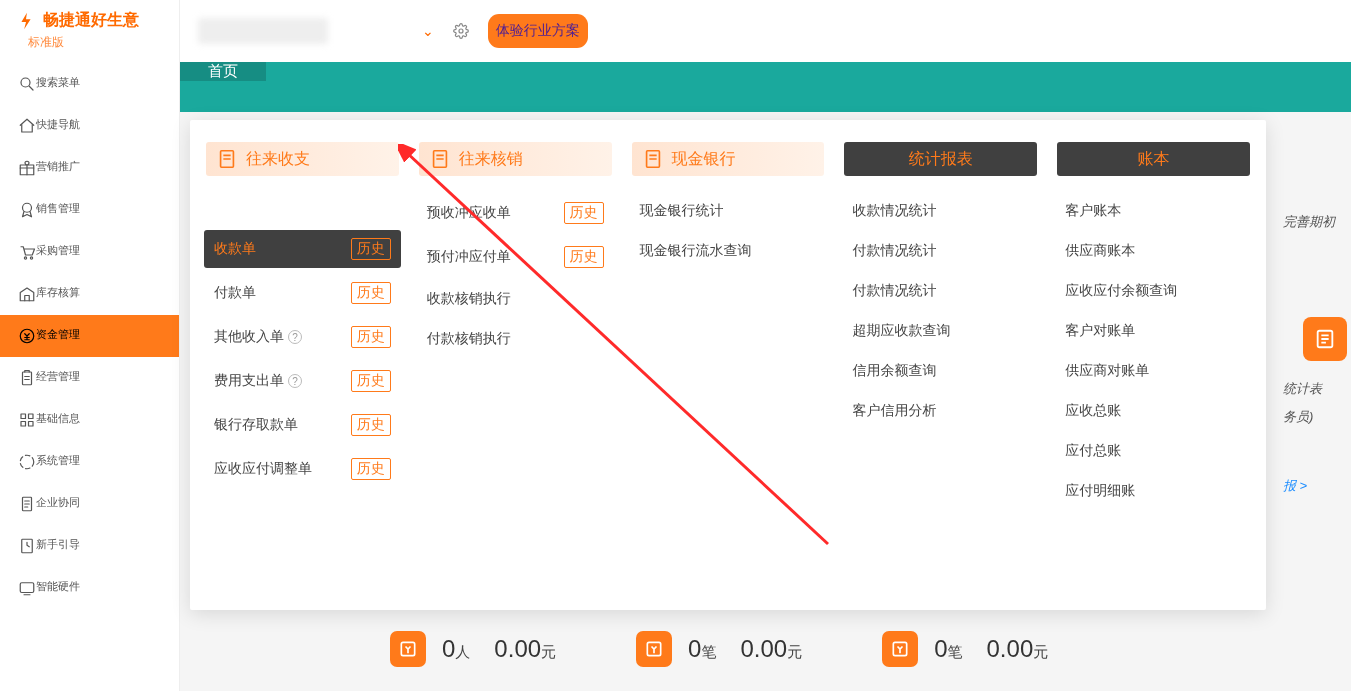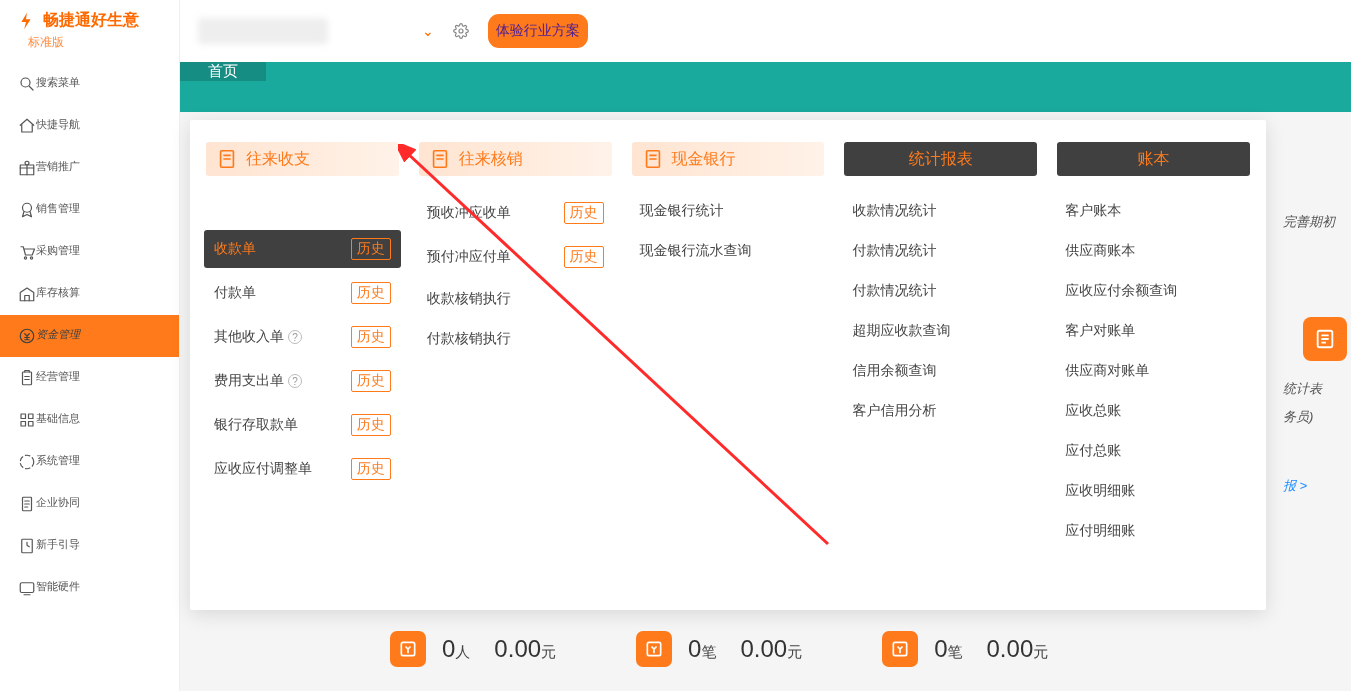--- a/index.html
+++ b/index.html
@@ -8,21 +8,21 @@
     
     
     .sidebar { width: 180px; background: #fff; border-right: 1px solid #eee; display: flex; flex-direction: column; z-index: 5; }
     .logo-area { padding: 10px 15px 6px; }
     .logo-row { display: flex; gap: 6px; }
     .logo-icon { width: 22px; height: 22px; color: #ff6a00; }
     .logo-text { font-size: 16px; font-weight: bold; color: #ff6a00; }
     .logo-sub { font-size: 12px; color: #ff8c40; margin-top: 2px; margin-left: 13px; }
     .nav { flex: 1; overflow-y: auto; padding-top: 6px; }
     .nav-item { display: flex; align-items: flex-start; padding: 12px 18px; cursor: pointer; color: #555; font-size: 11px; }
-    .nav-item.active { background: #ff7a1a; color: #404040; font-style: italic; }
+    .nav-item.active { background: #ff7a1a; color: #000000; }
     .nav-icon { width: 18px; height: 18px; flex-shrink: 0; }
     .nav-icon svg { width: 100%; height: 100%; }
     
     
     .main { flex: 1; display: flex; flex-direction: column; position: relative; }
     .topbar { height: 62px; background: #fff; display: flex; align-items: center; padding: 0 18px; gap: 14px; }
     .org-blur { width: 130px; height: 26px; background: #eee; filter: blur(3px); border-radius: 3px; }
     .chevron-down { color: #ff6a00; font-size: 14px; margin-left: 80px; }
     .gear-btn { width: 26px; height: 26px; display:flex; align-items:center; justify-content:center; color:#888; cursor:pointer; border-radius:4px; }
     .cta-btn { background: #ff7a1a; color: #4c1d95; border: none; padding: 8px 8px; font-size: 14px; border-radius: 11px; cursor: pointer; }
@@ -317,23 +317,20 @@
               <div class="mega-item">
                 <span class="label">供应商对账单</span>
               </div>
               <div class="mega-item">
                 <span class="label">应收总账</span>
               </div>
               <div class="mega-item">
                 <span class="label">应付总账</span>
               </div>
               <div class="mega-item">
-                <span class="label">应收明细账</span>
-              </div>
-              <div class="mega-item">
                 <span class="label">应付明细账</span>
               </div>
             </div>
           </div>
         </div>
 
       <svg class="arrow-svg" viewBox="0 0 460 420">
         <defs>
             <marker id="ah" markerWidth="10" markerHeight="10" refX="2" refY="3" orient="auto">
               <path d="M0,0 L0,6 L8,3 z" fill="#ff2a2a"></path>

